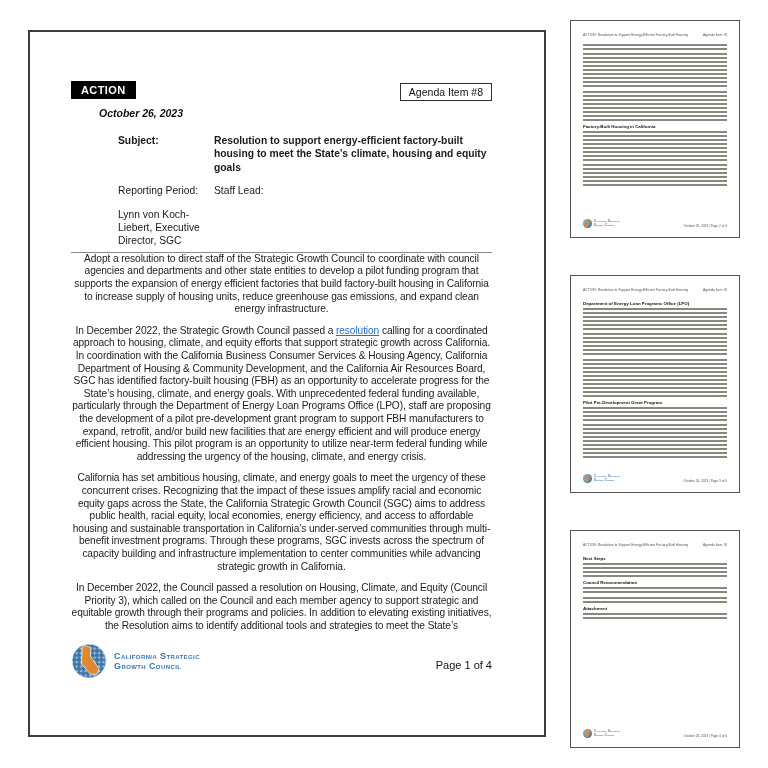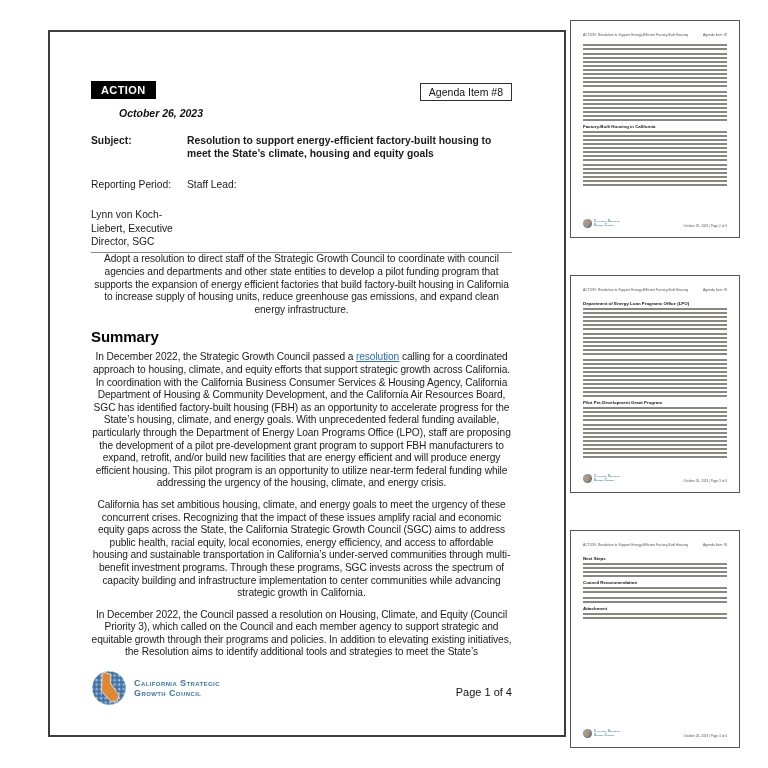--- a/index.html
+++ b/index.html
@@ -3,39 +3,39 @@
 <meta charset="utf-8">
 <style>
   html,body { margin:0; padding:0; }
   body {
     width:768px; height:768px; background:#ffffff; position:relative;
     font-family:"Liberation Sans", sans-serif; overflow:hidden;
   }
 
   
   .main-page {
-    position:absolute; left:48px; top:30px; width:518px; height:707px;
+    position:absolute; left:28px; top:30px; width:518px; height:707px;
     background:#ffffff; border:2px solid #3d3d3d; box-sizing:border-box;
   }
   .mp-inner { padding:49px 52px 0 41px; }
 
   .badge-row { display:flex; justify-content:space-between; align-items:flex-start; }
   .action-badge {
     background:#000000; color:#ffffff; font-weight:bold; font-size:11px;
     padding:3px 10px; letter-spacing:0.4px;
   }
   .agenda-box {
     border:1.5px solid #2f2f2f; font-size:10.5px; padding:2px 8px; color:#111;
     margin-top:2px;
   }
   .doc-date { font-style:italic; font-weight:bold; font-size:10.5px; margin-top:6px; color:#111;margin-left:28px; }
 
   .meta {
     margin-top:15px; display:grid; grid-template-columns:96px 1fr;
-    row-gap:17px; font-size:10.3px; line-height:13.4px; color:#1b1b1b;
+    row-gap:10px; font-size:10.3px; line-height:13.4px; color:#1b1b1b;margin-left:47px;
   }
   .meta .bold { font-weight:bold; }
   .meta-rule { border:none; border-top:1.3px solid #8a8a8a; margin:4px 0 0; }
 
   .section-heading { font-size:15px; font-weight:bold; color:#000; margin:12px 0 6px; letter-spacing:-0.1px; }
   .section-heading.first { margin-top:8px; }
 
   .body-text {
     font-size:10.2px; line-height:12.6px; color:#1c1c1c; margin:0 0 9px;
     letter-spacing:-0.1px; text-align:center;
@@ -96,21 +96,20 @@
       <span class="bold">Subject:</span>
       <span class="bold">Resolution to support energy-efficient factory-built housing to meet the State’s climate, housing and equity goals</span>
       <span>Reporting Period:</span>
       <span>Staff Lead:</span>
       <span>Lynn von Koch-Liebert, Executive Director, SGC</span>
     </div>
     <hr class="meta-rule">
 
     <p class="body-text">Adopt a resolution to direct staff of the Strategic Growth Council to coordinate with council agencies and departments and other state entities to develop a pilot funding program that supports the expansion of energy efficient factories that build factory-built housing in California to increase supply of housing units, reduce greenhouse gas emissions, and expand clean energy infrastructure.</p>
 
-    <div class="section-heading">Summary</div>
     <p class="body-text"><span>In December 2022, the Strategic Growth Council passed a </span><a class="doc-link">resolution</a><span> calling for a coordinated approach to housing, climate, and equity efforts that support strategic growth across California. In coordination with the California Business Consumer Services &amp; Housing Agency, California Department of Housing &amp; Community Development, and the California Air Resources Board, SGC has identified factory-built housing (FBH) as an opportunity to accelerate progress for the State’s housing, climate, and energy goals. With unprecedented federal funding available, particularly through the Department of Energy Loan Programs Office (LPO), staff are proposing the development of a pilot pre-development grant program to support FBH manufacturers to expand, retrofit, and/or build new facilities that are energy efficient and will produce energy efficient housing. This pilot program is an opportunity to utilize near-term federal funding while addressing the urgency of the housing, climate, and energy crisis.</span></p>
 
     <p class="body-text">California has set ambitious housing, climate, and energy goals to meet the urgency of these concurrent crises. Recognizing that the impact of these issues amplify racial and economic equity gaps across the State, the California Strategic Growth Council (SGC) aims to address public health, racial equity, local economies, energy efficiency, and access to affordable housing and sustainable transportation in California’s under-served communities through multi-benefit investment programs. Through these programs, SGC invests across the spectrum of capacity building and infrastructure implementation to center communities while advancing strategic growth in California.</p>
     <p class="body-text">In December 2022, the Council passed a resolution on Housing, Climate, and Equity (Council Priority 3), which called on the Council and each member agency to support strategic and equitable growth through their programs and policies. In addition to elevating existing initiatives, the Resolution aims to identify additional tools and strategies to meet the State’s</p>
 
     <div class="mp-footer">
       <div class="logo-block">
         <svg width="36" height="36" viewBox="0 0 36 36">
           <defs>
             <pattern id="logodots" width="4.5" height="4.5" patternUnits="userSpaceOnUse">

